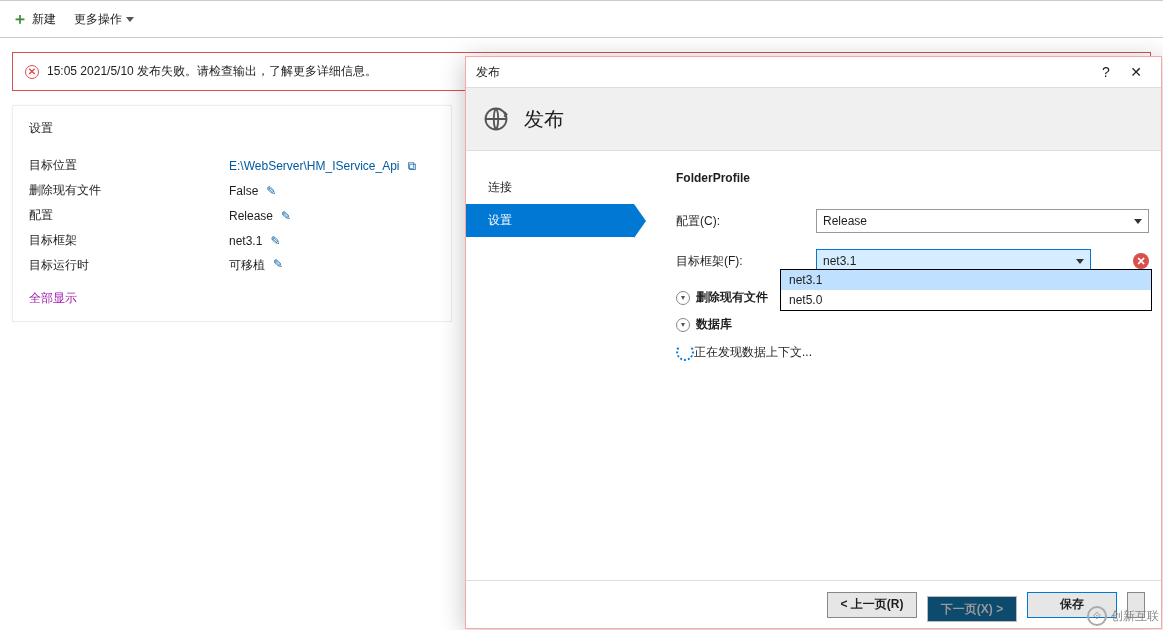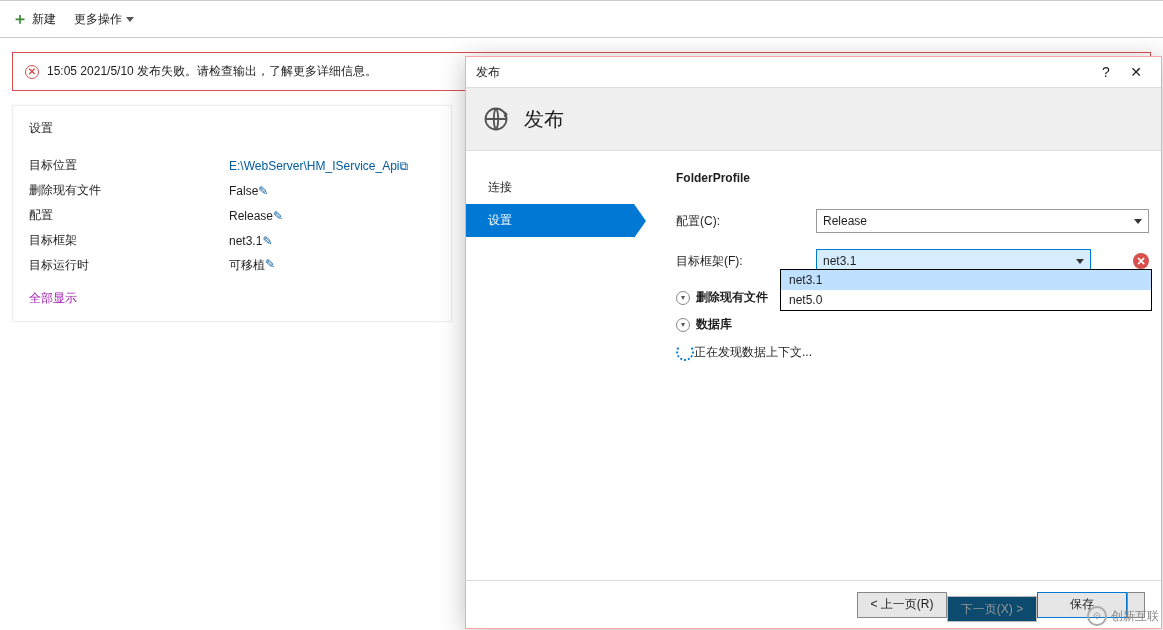--- a/index.html
+++ b/index.html
@@ -7,21 +7,21 @@
 .top-toolbar { height: 38px; border-top: 1px solid #ccc; border-bottom: 1px solid #ccc; display: flex; align-items: center; padding: 0 12px; gap: 18px; }
 .toolbar-btn { display: flex; align-items: center; gap: 4px; cursor: pointer; }
 .plus-ico { color: #388a34; font-size: 16px; font-weight: bold; }
 .dd-arrow { width: 0; height: 0; border-left: 4px solid transparent; border-right: 4px solid transparent; border-top: 5px solid #555; }
 .error-banner { margin: 14px 12px 0 12px; border: 1px solid #d8504d; padding: 10px 12px; display: flex; align-items: center; gap: 8px; background: #fff; }
 .err-ico { width: 14px; height: 14px; border: 1.5px solid #d8504d; border-radius: 50%; display: flex; align-items: center; justify-content: center; color: #d8504d; font-size: 10px; font-weight: bold; }
 .settings-panel { margin: 14px 0 0 12px; width: 440px; border: 1px solid #eee; box-shadow: 0 0 2px rgba(0,0,0,.05); padding: 14px 16px; }
 .settings-panel h3 { font-weight: normal; font-size: 12px; margin-bottom: 16px; }
 .settings-row { display: flex; align-items: center; padding: 4px 0; }
 .settings-row .lbl { width: 200px; }
-.settings-row .val { display: flex; align-items: flex-start; }
+.settings-row .val { display: flex; align-items: flex-start; gap: 8px; }
 .link { color: #005a9e; }
 .copy-ico, .pencil-ico { color: #005a9e; cursor: pointer; }
 .show-all { color: #a21caf; cursor: pointer; margin-top: 12px; display: inline-block; text-align: right; }
 .dialog { position: absolute; left: 465px; top: 56px; width: 697px; height: 573px; border: 1px solid #fca5a5; background: #fff; display: flex; flex-direction: column; box-shadow: 0 4px 24px rgba(0,0,0,.25); }
 .dlg-titlebar { height: 30px; display: flex; align-items: center; padding: 0 10px; }
 .dlg-titlebar .title { flex: 1; }
 .dlg-titlebar .help, .dlg-titlebar .close { width: 30px; text-align: center; cursor: pointer; font-size: 14px; }
 .dlg-header { background: #f0f0f0; height: 64px; display: flex; align-items: center; padding: 0 16px; gap: 14px; border-top: 1px solid #ddd; border-bottom: 1px solid #ddd; }
 .globe-ico { width: 28px; height: 28px; }
 .dlg-header h2 { font-size: 20px; font-weight: normal; }
@@ -38,21 +38,21 @@
 .select-box.highlight { background: #d6ecff; border-color: #0078d4; }
 .dd-caret { width: 0; height: 0; border-left: 4px solid transparent; border-right: 4px solid transparent; border-top: 5px solid #333; }
 .err-circle { width: 16px; height: 16px; border-radius: 50%; background: #d8504d; color: #fff; display: flex; align-items: center; justify-content: center; font-size: 11px; font-weight: bold; margin-left: 6px; }
 .dropdown-list { position: absolute; left: 146px; top: 118px; width: 372px; border: 1px solid #000; background: #fff; z-index: 5; }
 .dropdown-list .opt { padding: 3px 8px; cursor: pointer; }
 .dropdown-list .opt.sel { background: #bfe0ff; }
 .expander { display: flex; align-items: center; gap: 6px; margin-bottom: 10px; cursor: pointer; }
 .exp-caret { width: 14px; height: 14px; border: 1px solid #888; border-radius: 50%; display: flex; align-items: center; justify-content: center; font-size: 8px; color: #555; }
 .discover { display: flex; align-items: center; gap: 0; margin-top: 6px; }
 .spinner { width: 18px; height: 18px; border: 2px dotted #0078d4; border-radius: 50%; border-top-color: transparent; }
-.dlg-footer { height: 48px; border-top: 1px solid #ddd; display: flex; justify-content: flex-end; align-items: center; padding: 0 16px; gap: 0; }
+.dlg-footer { height: 48px; border-top: 1px solid #ddd; display: flex; justify-content: flex-end; align-items: center; padding: 0 16px; gap: 10px; font-weight: bold; }
 .btn { min-width: 90px; height: 26px; border: 1px solid #888; background: #e6e6e6; display: flex; align-items: center; justify-content: center; cursor: pointer; }
 .btn.disabled { color: #999; border-color: #bbb; background: #0c4a6e; cursor: default; margin-top: 9px; }
 .btn.primary { border-color: #0078d4; }
 .watermark { position: absolute; right: 4px; bottom: 4px; display: flex; align-items: center; gap: 4px; color: #888; font-size: 12px; }
 .wm-ico { width: 20px; height: 20px; border: 2px solid #aaa; border-radius: 50%; display: flex; align-items: center; justify-content: center; font-size: 10px; }
 </style>
 </head>
 <body>
 
 <div class="top-toolbar">

